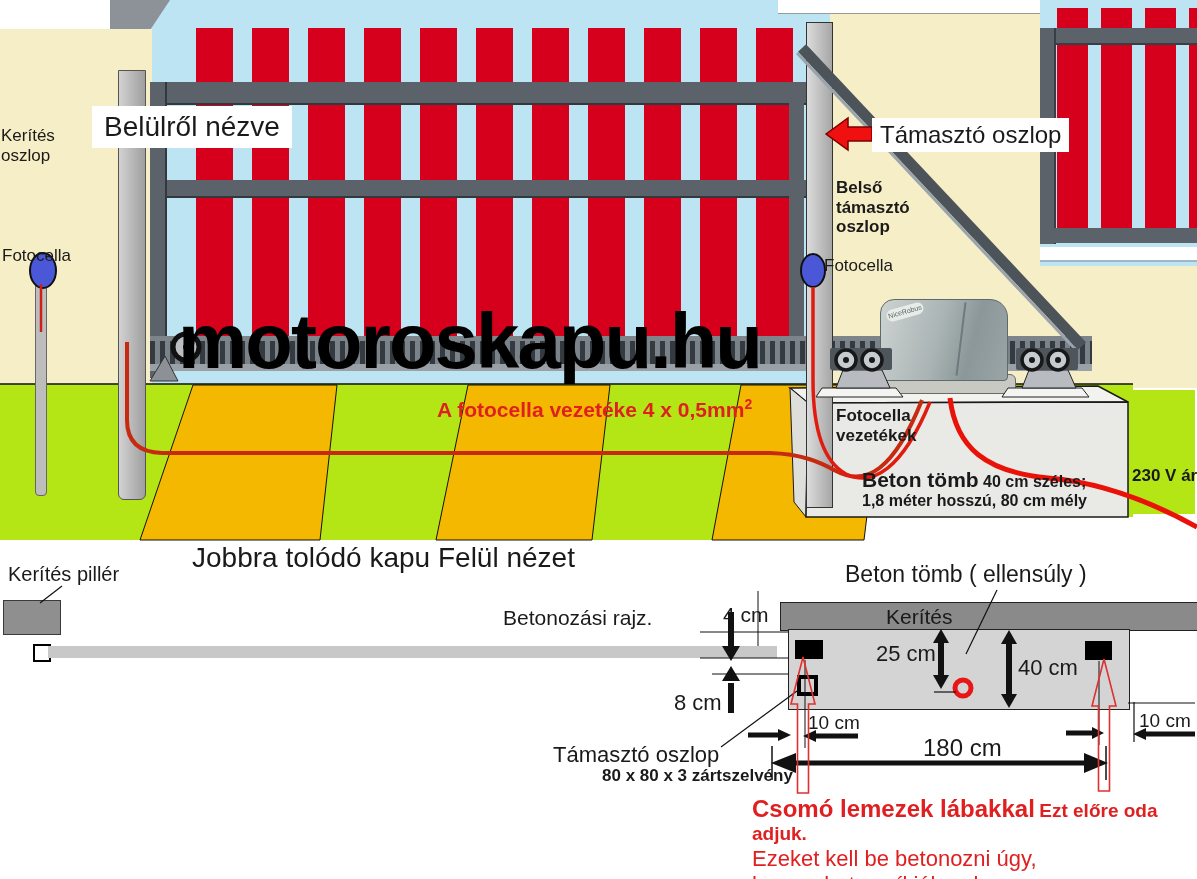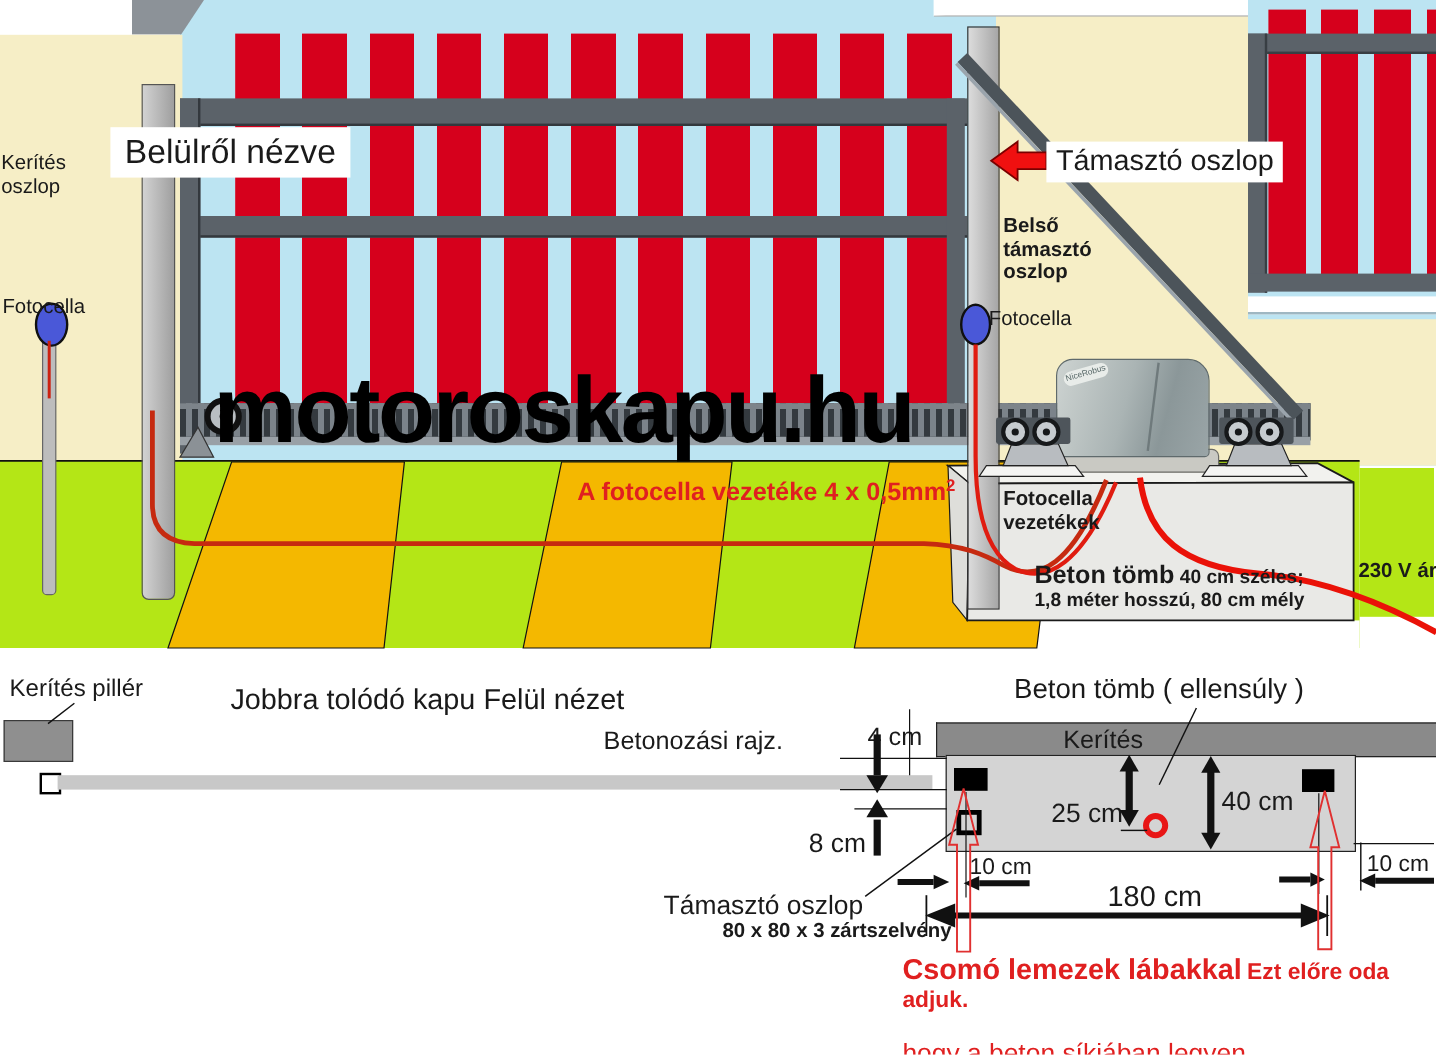--- a/index.html
+++ b/index.html
@@ -108,52 +108,52 @@
   <div class="lbl" style="left:872px;top:118px;background:#ffffff;padding:3px 8px;font-size:24px;">Támasztó oszlop</div>
   <div class="lbl" style="left:836px;top:178px;width:95px;font-size:17px;font-weight:600;">Belső támasztó oszlop</div>
   <div class="lbl" style="left:824px;top:256px;font-size:17px;">Fotocella</div>
   <div class="lbl" style="left:836px;top:406px;width:105px;font-size:17px;font-weight:600;">Fotocella vezetékek</div>
   <div class="lbl" style="left:862px;top:468px;width:260px;font-size:16px;font-weight:bold;">
       <span style="font-size:21px;">Beton tömb</span>
       <span>40 cm széles;</span><br>
       <span>1,8 méter hosszú, 80 cm mély</span>
   </div>
   <div class="lbl" style="left:1132px;top:466px;font-size:17px;font-weight:600;white-space:nowrap;">230 V áram</div>
-  <div class="lbl" style="left:437px;top:395px;font-size:21px;font-weight:bold;color:#e02020;line-height:1.3;margin-left:44px;">
+  <div class="lbl" style="left:437px;top:395px;font-size:21px;font-weight:bold;color:#e02020;line-height:1.3;">
       <span>A fotocella vezetéke 4 x 0,5mm</span><sup style="font-size:14px;">2</sup><br>
   </div>
 
   <div class="lbl" style="left:8px;top:563px;font-size:20px;">Kerítés pillér</div>
   <div class="abs" style="left:3px;top:600px;width:56px;height:33px;background:#8f8f8f;border:1px solid #3a3a3a;"></div>
   <div class="abs" style="left:33px;top:644px;width:14px;height:14px;background:#ffffff;border:2px solid #000;"></div>
   <div class="abs" style="left:48px;top:646px;width:729px;height:12px;background:#c8c8c8;"></div>
 
-  <div class="lbl" style="left:192px;top:570px;font-size:24px;text-align:center;">Jobbra tolódó kapu Felül nézet</div>
+  <div class="lbl" style="left:192px;top:542px;font-size:28px;text-align:center;">Jobbra tolódó kapu Felül nézet</div>
   <div class="lbl" style="left:503px;top:606px;font-size:21px;">Betonozási rajz.</div>
   <div class="lbl" style="left:845px;top:561px;font-size:23px;">Beton tömb ( ellensúly )</div>
 
   <div class="abs" style="left:780px;top:602px;width:417px;height:27px;background:#8a8a8a;border:1px solid #222;border-right:none;"></div>
   <div class="lbl" style="left:886px;top:605px;font-size:21px;">Kerítés</div>
   <div class="abs" style="left:788px;top:629px;width:340px;height:79px;background:#d4d4d4;border:1px solid #222;"></div>
 
   <div class="lbl" style="left:723px;top:603px;font-size:21px;">4 cm</div>
   <div class="lbl" style="left:674px;top:690px;font-size:22px;">8 cm</div>
-  <div class="lbl" style="left:876px;top:641px;font-size:22px;margin-top:24px;">25 cm</div>
+  <div class="lbl" style="left:876px;top:641px;font-size:22px;">25 cm</div>
   <div class="lbl" style="left:1018px;top:655px;font-size:22px;text-align:center;">40 cm</div>
   <div class="lbl" style="left:808px;top:712px;font-size:19px;">10 cm</div>
   <div class="lbl" style="left:1139px;top:710px;font-size:19px;">10 cm</div>
   <div class="lbl" style="left:923px;top:734px;font-size:24px;">180 cm</div>
 
   <div class="lbl" style="left:553px;top:742px;font-size:22px;">Támasztó oszlop</div>
   <div class="lbl" style="left:567px;top:766px;font-size:17px;font-weight:bold;margin-left:35px;">80 x 80 x 3 zártszelvény</div>
 
   <div class="lbl" style="left:752px;top:795px;color:#e02020;line-height:1.18;">
       <span style="font-size:24px;font-weight:bold;">Csomó lemezek lábakkal</span>
       <span style="font-size:19px;font-weight:bold;">Ezt előre oda adjuk.</span><br>
-      <br>
+      <span style="font-size:22px;">Ezeket kell be betonozni úgy,</span><br>
       <span style="font-size:22px;">hogy a beton síkjában legyen.</span>
   </div>
 
   <svg class="overlay" viewBox="0 0 1197 879">
 
     <line x1="62" y1="586" x2="40" y2="603" stroke="#111" stroke-width="1.2"></line>
     <line x1="997" y1="590" x2="966" y2="654" stroke="#111" stroke-width="1.2"></line>
     <line x1="721" y1="747" x2="797" y2="691" stroke="#111" stroke-width="1.2"></line>
 
     <rect x="795" y="640" width="28" height="19" fill="#000"></rect>

